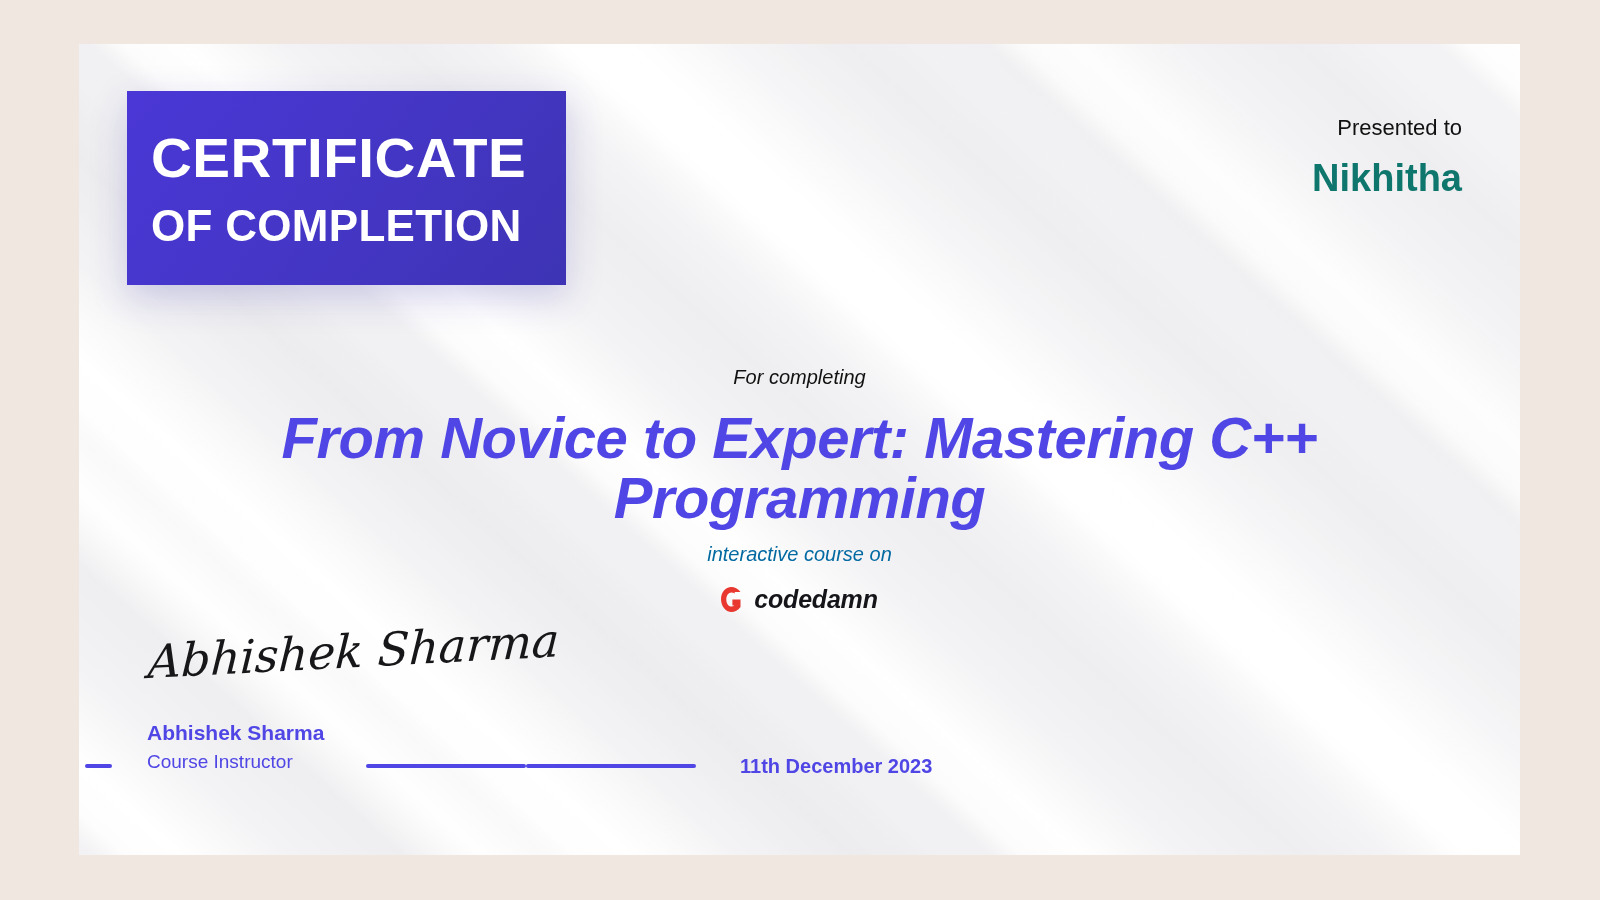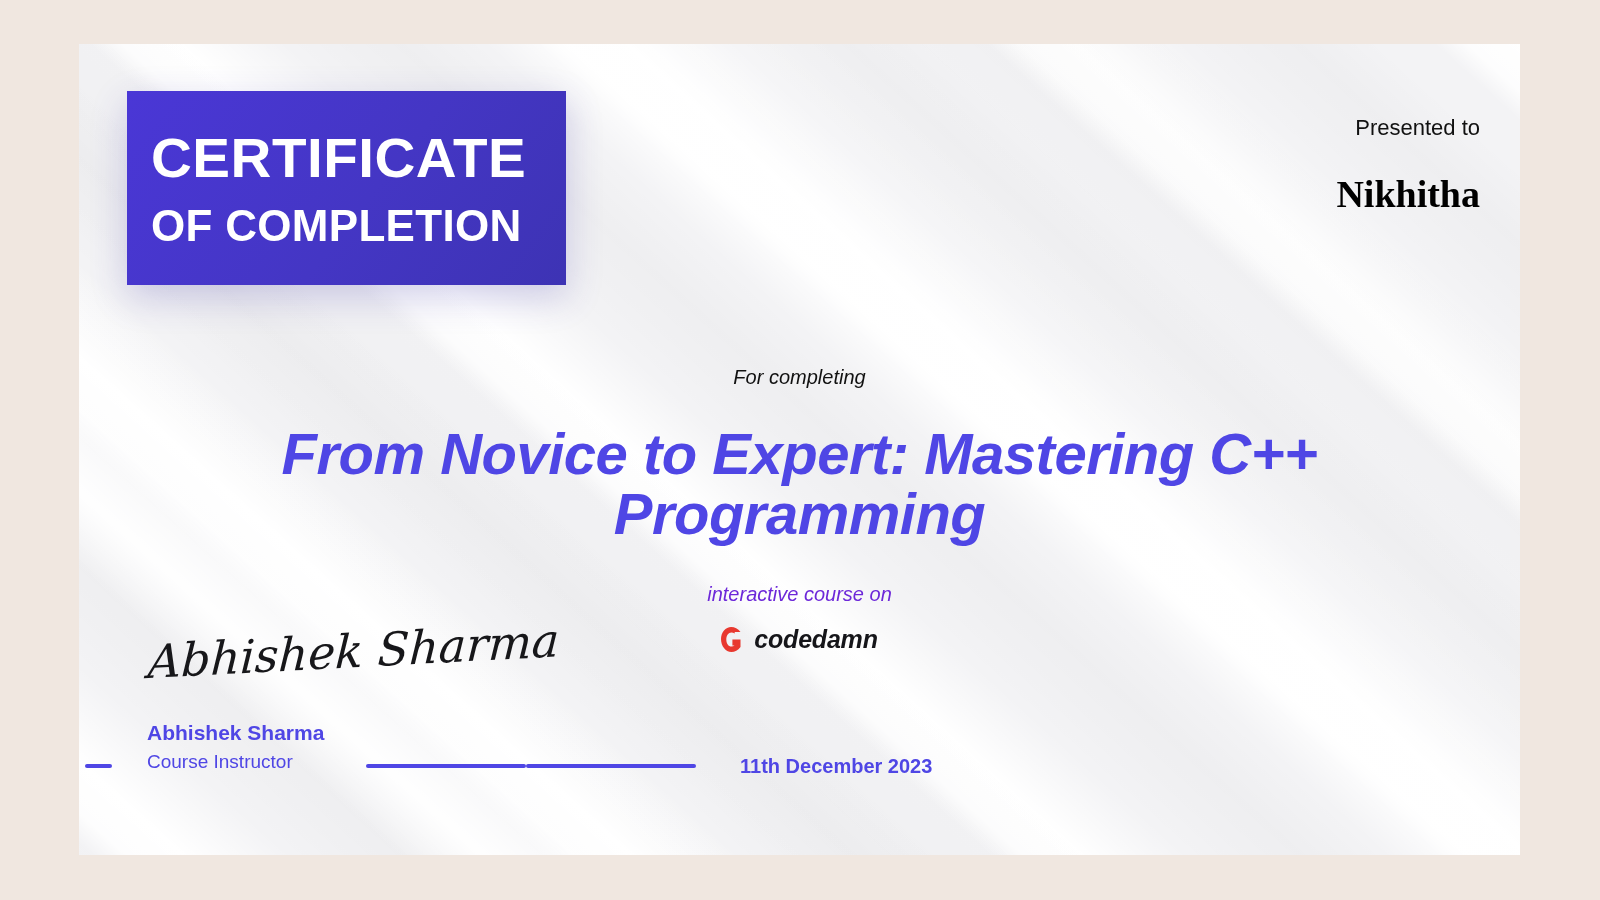--- a/index.html
+++ b/index.html
@@ -95,37 +95,36 @@
     font-weight: bold;
     letter-spacing: 0.3px;
     line-height: 1.1;
     margin-top: 16px;
     white-space: nowrap;
   }
 
   
   #presented-block {
     position: absolute;
-    right: 40px;
+    right: 58px;
     top: 70px;
     text-align: right;
   }
   #presented-label {
     color: #111111;
     font-size: 22px;
     font-weight: normal;
     line-height: 1.3;
   }
   #recipient-name {
-    color: #000000;
+    color: #0f766e;
     font-size: 38px;
     font-weight: bold;
     line-height: 1.35;
-    margin-top: 26px;
-    font-family: Liberation Serif, serif;
+    margin-top: 10px;
   }
 
   
   #center-block {
     position: absolute;
     left: 0;
     right: 0;
     top: 320px;
     text-align: center;
     padding: 0 90px;
@@ -135,26 +134,26 @@
     color: #111111;
     font-size: 20px;
     line-height: 1.3;
   }
   #course-title {
     color: #4f46e5;
     font-size: 58px;
     font-weight: bold;
     line-height: 1.04;
     letter-spacing: -0.5px;
-    margin-top: 34px;
+    margin-top: 18px;
   }
   #interactive-label {
-    color: #6d28d9;
-    font-size: 20px;
-    margin-top: 36px;
+    color: #0369a1;
+    font-size: 20px;
+    margin-top: 12px;
     line-height: 1.3;
   }
   #brand-row {
     margin-top: 18px;
     display: flex;
     align-items: center;
     justify-content: center;
     gap: 13px;
   }
   #brand-mark {

